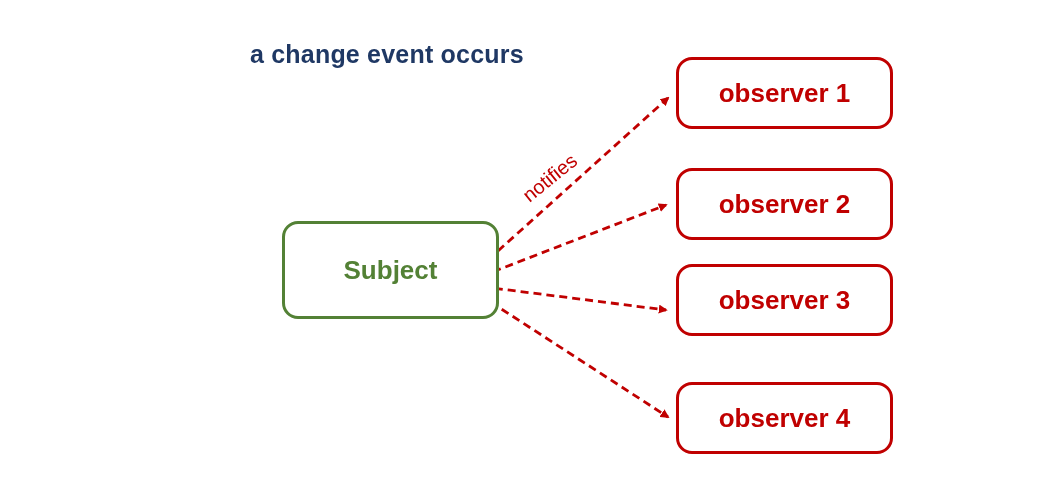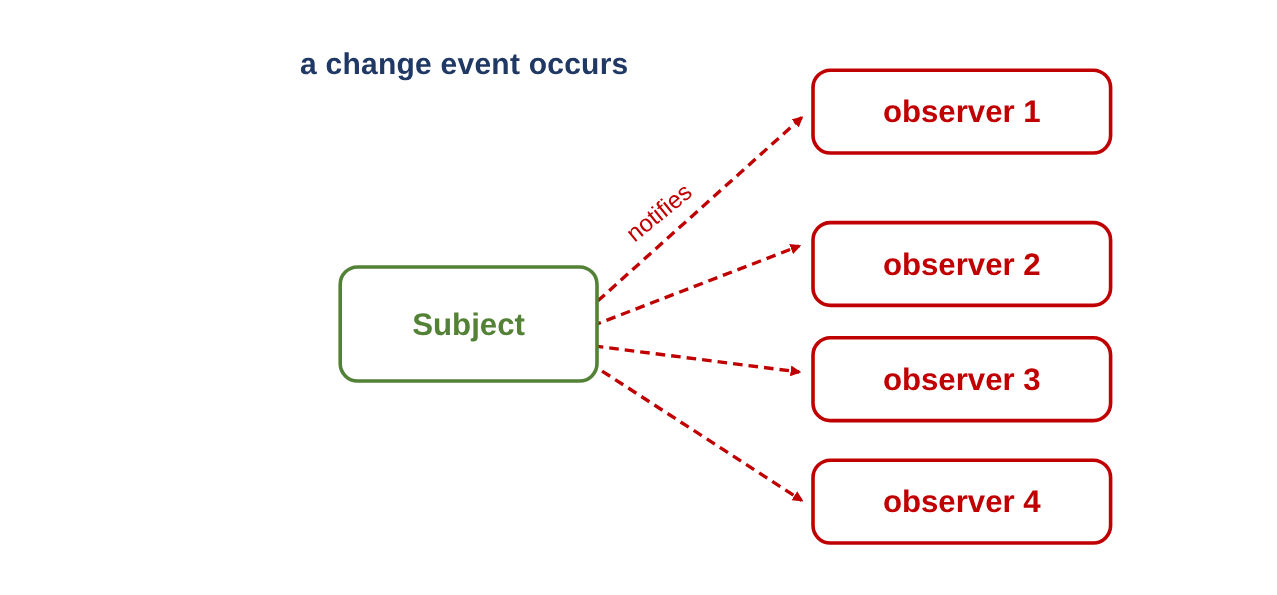--- a/index.html
+++ b/index.html
@@ -41,28 +41,28 @@
     left: 250px;
     top: 221px;
     width: 217px;
     height: 98px;
     border: 3px solid #538135;
     color: #538135;
     margin-left: 32px;
   }
   .observer-box {
     left: 676px;
-    width: 251px;
+    width: 217px;
     height: 72px;
     border: 3px solid #c00000;
     color: #c00000;
   }
   .observer-1 { top: 57px; }
-  .observer-2 { top: 184px; }
-  .observer-3 { top: 280px; }
+  .observer-2 { top: 168px; }
+  .observer-3 { top: 264px; }
   .observer-4 { top: 382px; }
   .edge-label {
     position: absolute;
     left: 550px;
     top: 178px;
     transform: translate(-50%, -50%) rotate(-39deg);
     font-size: 20px;
     color: #c00000;
     white-space: nowrap;
   }

